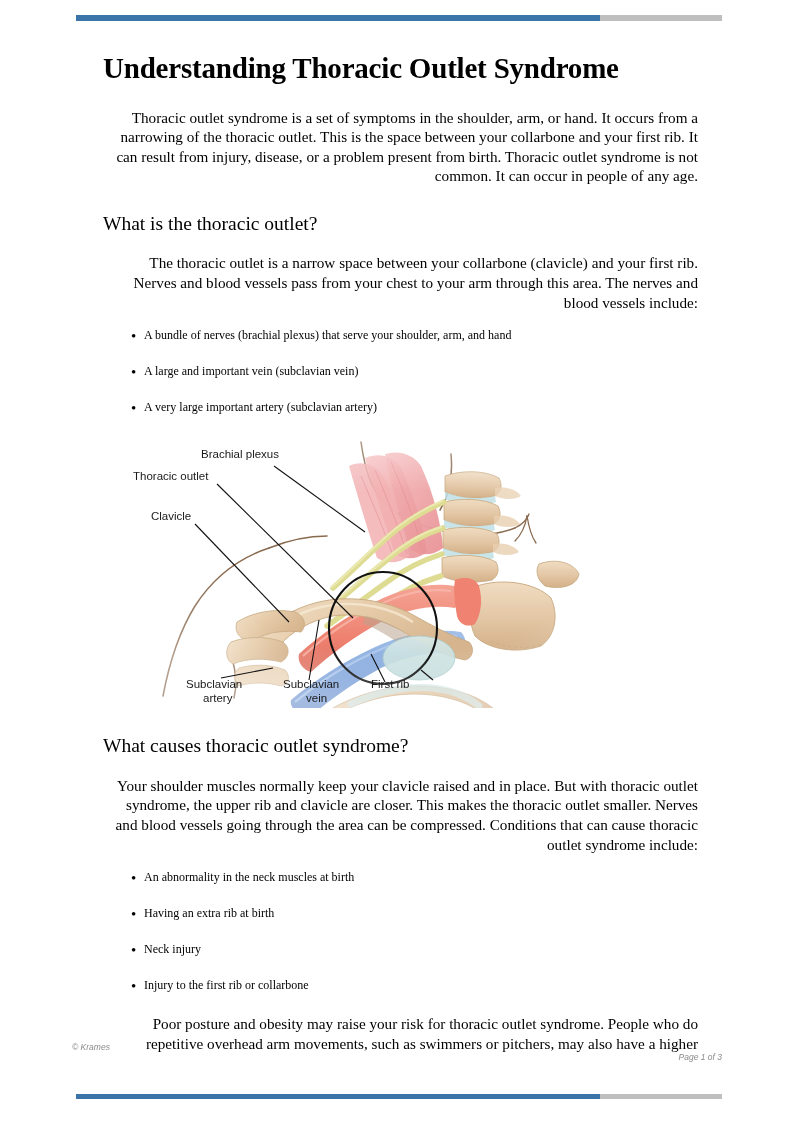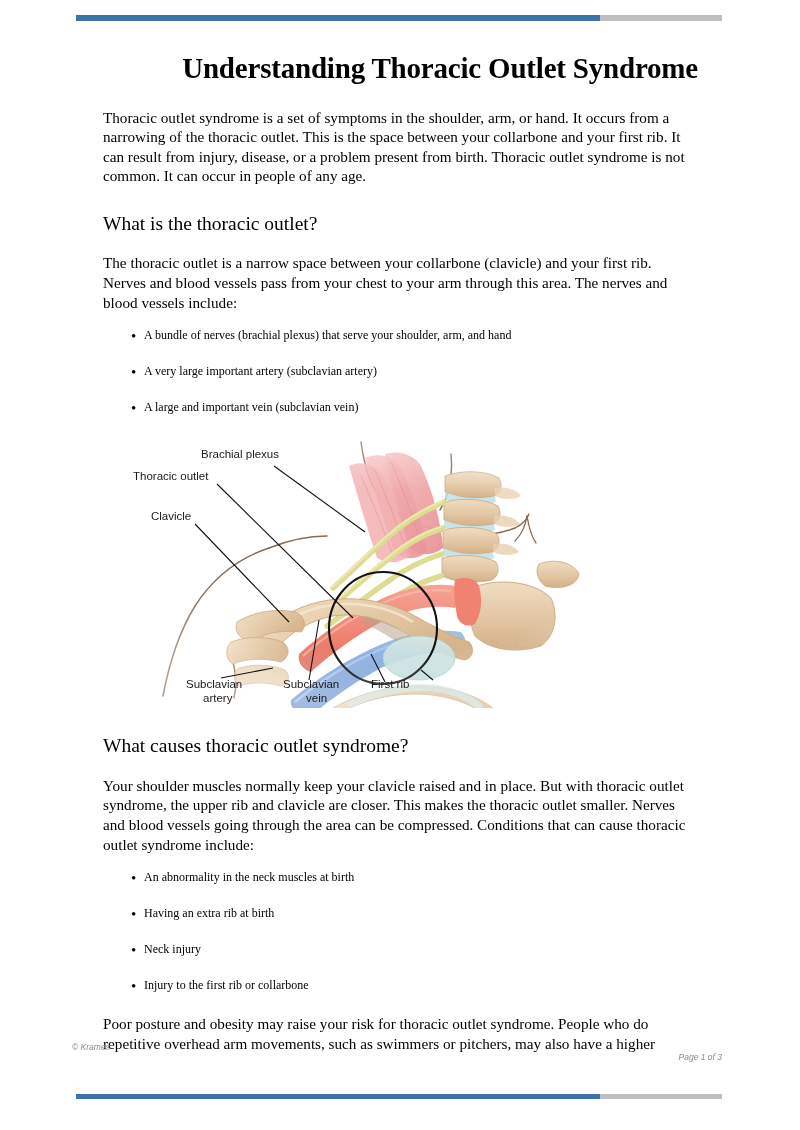--- a/index.html
+++ b/index.html
@@ -48,35 +48,34 @@
     top: 52px;
     width: 595px;
   }
 
   h1.doc-title {
     font-size: 29px;
     font-weight: bold;
     line-height: 1.16;
     margin: 0 0 22px 0;
     letter-spacing: -0.2px;
-    text-align: right;
   }
 
   h2.section-heading {
     font-size: 19.5px;
     font-weight: normal;
     line-height: 1.2;
     margin: 26px 0 18px 0;
   }
 
   p.body-text {
     font-size: 15.2px;
     line-height: 1.29;
     margin: 0 0 16px 0;
-    text-align: left;
+    text-align: right;
   }
 
   ul.bullets {
     list-style: none;
     margin: 0 0 8px 0;
     padding: 0;
   }
   ul.bullets li {
     font-size: 12px;
     line-height: 1.25;
@@ -146,22 +145,22 @@
   <h1 class="doc-title">Understanding Thoracic Outlet Syndrome</h1>
 
   <p class="body-text">Thoracic outlet syndrome is a set of symptoms in the shoulder, arm, or hand. It occurs from a narrowing of the thoracic outlet. This is the space between your collarbone and your first rib. It can result from injury, disease, or a problem present from birth. Thoracic outlet syndrome is not common. It can occur in people of any age.</p>
 
   <h2 class="section-heading">What is the thoracic outlet?</h2>
 
   <p class="body-text">The thoracic outlet is a narrow space between your collarbone (clavicle) and your first rib. Nerves and blood vessels pass from your chest to your arm through this area. The nerves and blood vessels include:</p>
 
   <ul class="bullets">
     <li>A bundle of nerves (brachial plexus) that serve your shoulder, arm, and hand</li>
+    <li>A large and important vein (subclavian vein)</li>
     <li>A very large important artery (subclavian artery)</li>
-    <li>A large and important vein (subclavian vein)</li>
   </ul>
 
   <div class="figure">
     <svg width="595" height="272" viewBox="0 0 595 272" xmlns="http://www.w3.org/2000/svg">
       <defs>
         <linearGradient id="boneGrad" x1="0" y1="0" x2="0" y2="1">
           <stop offset="0%" stop-color="#f0dcc2"></stop>
           <stop offset="55%" stop-color="#e3c6a4"></stop>
           <stop offset="100%" stop-color="#d3b088"></stop>
         </linearGradient>

